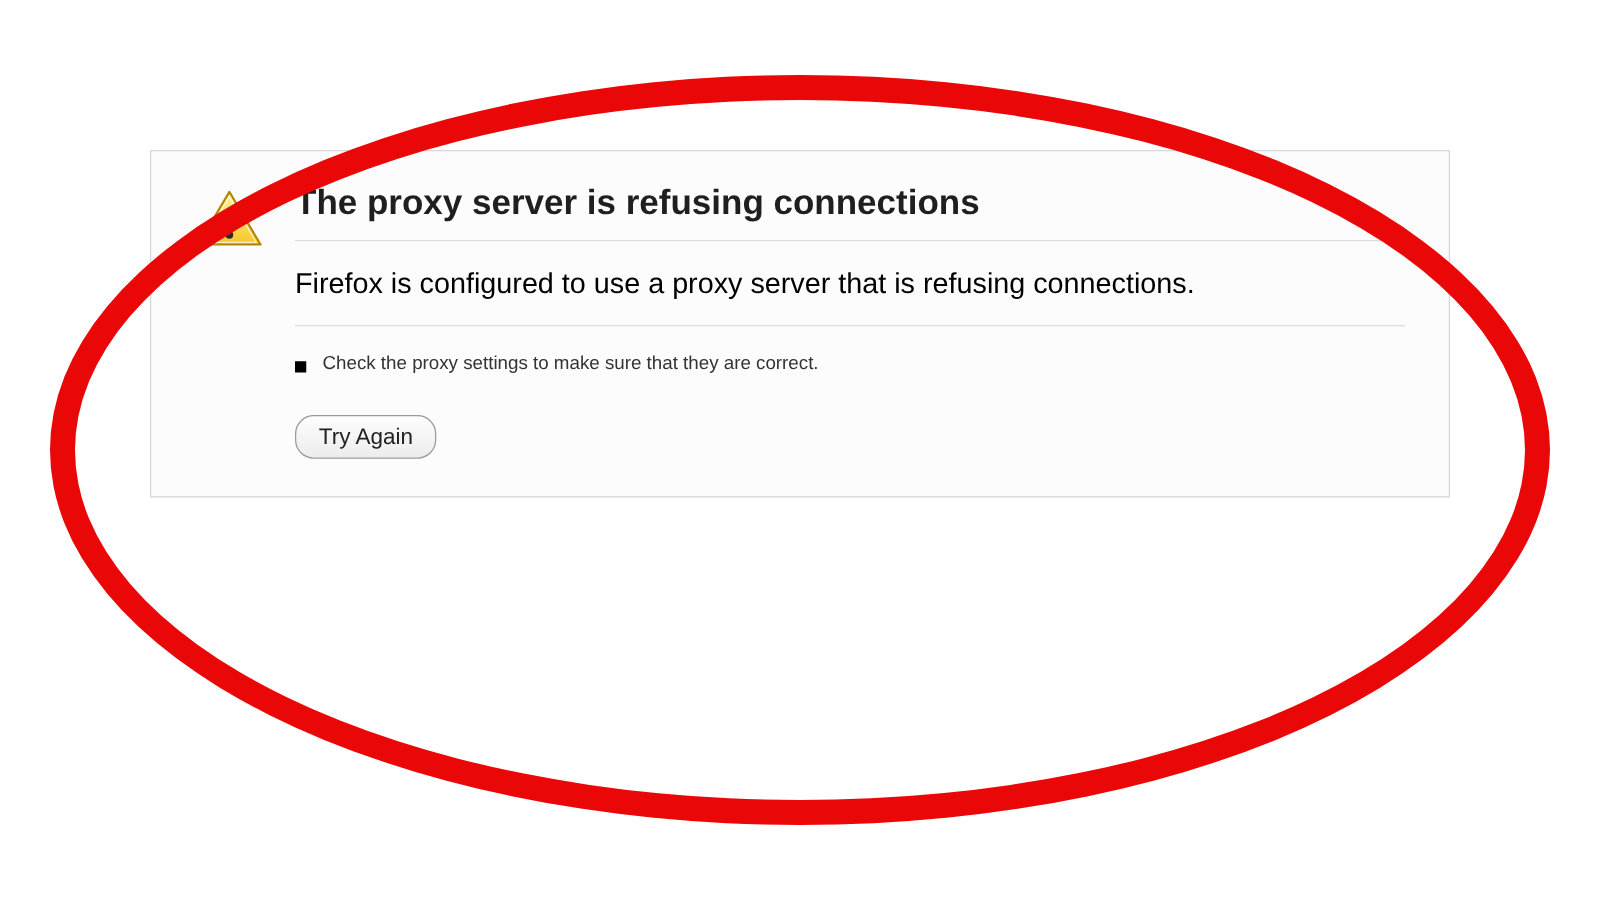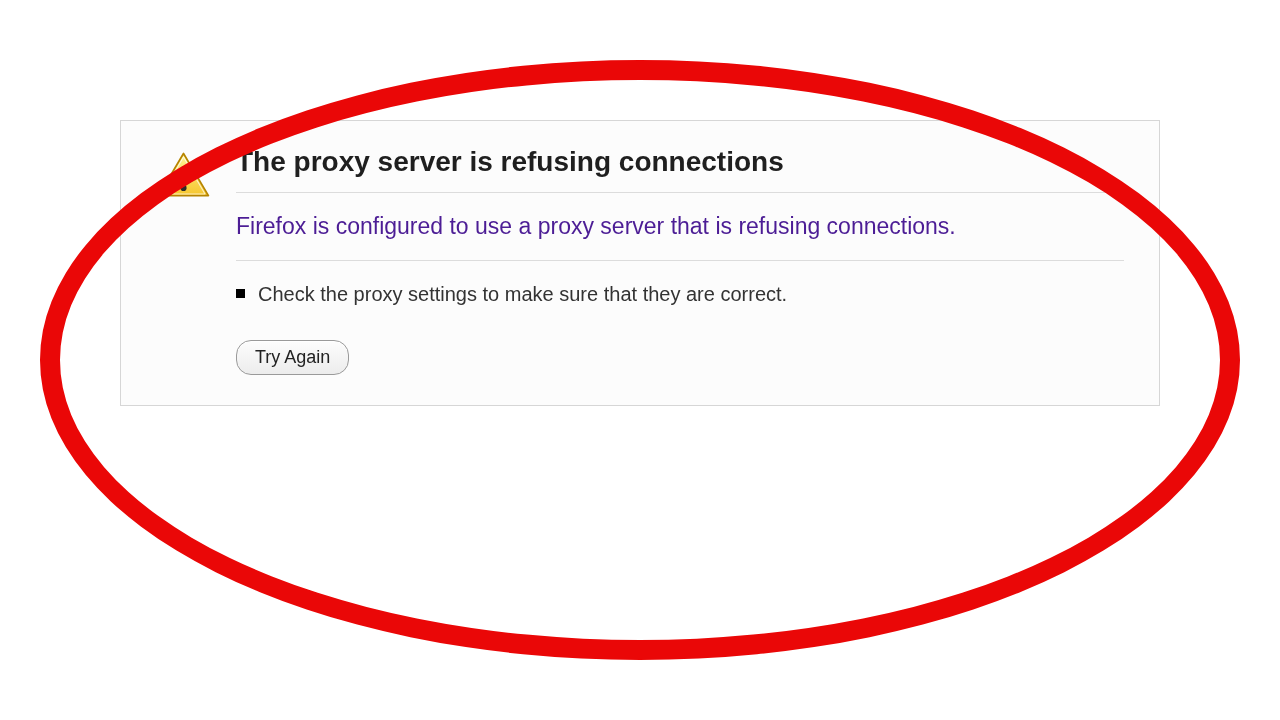--- a/index.html
+++ b/index.html
@@ -8,23 +8,23 @@
   
   .highlight-ellipse{position:absolute;left:50%;top:50%;width:1200px;height:600px;border:20px solid #ea0707;border-radius:50%;transform:translate(-50%,-50%);pointer-events:none;z-index:2}
   
   .error-box{position:absolute;left:120px;top:120px;width:1040px;background:#fcfcfc;border:1px solid #d6d6d6;padding:25px 35px 30px 35px;z-index:1}
   .error-head{display:flex;align-items:flex-start;gap:25px}
   .icon-col{flex:0 0 55px;padding-top:4px}
   .warn-svg{width:55px;height:50px;display:block}
   .text-col{flex:1}
   h1.err-title{font-size:28px;font-weight:700;color:#1f1f1f;margin-bottom:14px}
   hr.sep{border:none;border-top:1px solid #dcdcdc;margin:0 0 18px 0}
-  p.err-sub{font-size:23px;color:#4c1d95;line-height:1.35;margin-bottom:18px}
+  p.err-sub{font-size:23px;color:#000000;line-height:1.35;margin-bottom:18px}
   ul.tips{list-style:none;margin:10px 0 30px 0}
-  ul.tips li{position:relative;padding-left:22px;font-size:20px;color:#333;line-height:1.55}
+  ul.tips li{position:relative;padding-left:22px;font-size:15px;color:#333;line-height:1.55}
   ul.tips li::before{content:"";position:absolute;left:0;top:10px;width:9px;height:9px;background:#000}
   button.retry{font-family:inherit;font-size:18px;color:#222;padding:6px 18px;background:linear-gradient(#fdfdfd,#ececec);border:1px solid #9a9a9a;border-radius:15px;cursor:pointer;box-shadow:inset 0 1px 0 #fff}
 </style>
 </head>
 <body>
 
 <div class="stage">
 
   <div class="error-box">
     <div class="error-head">

